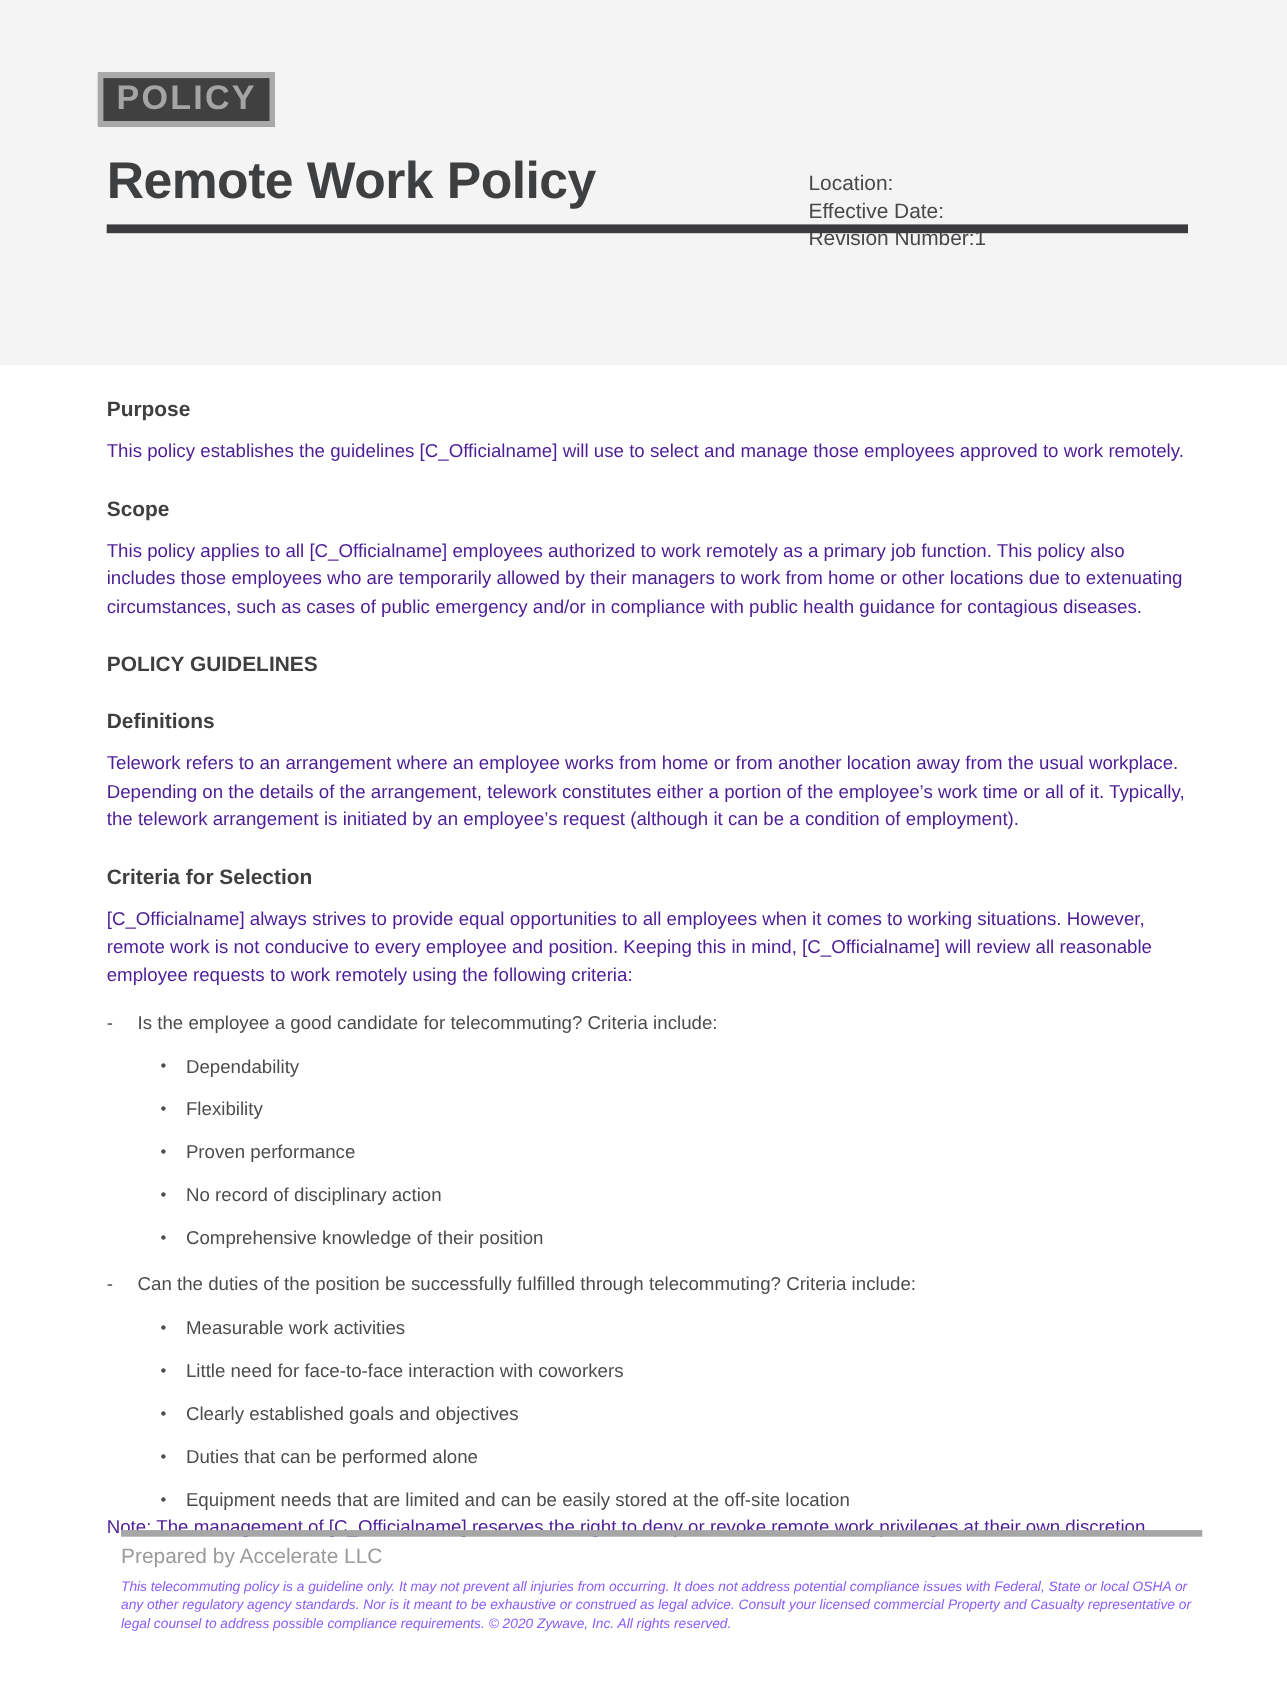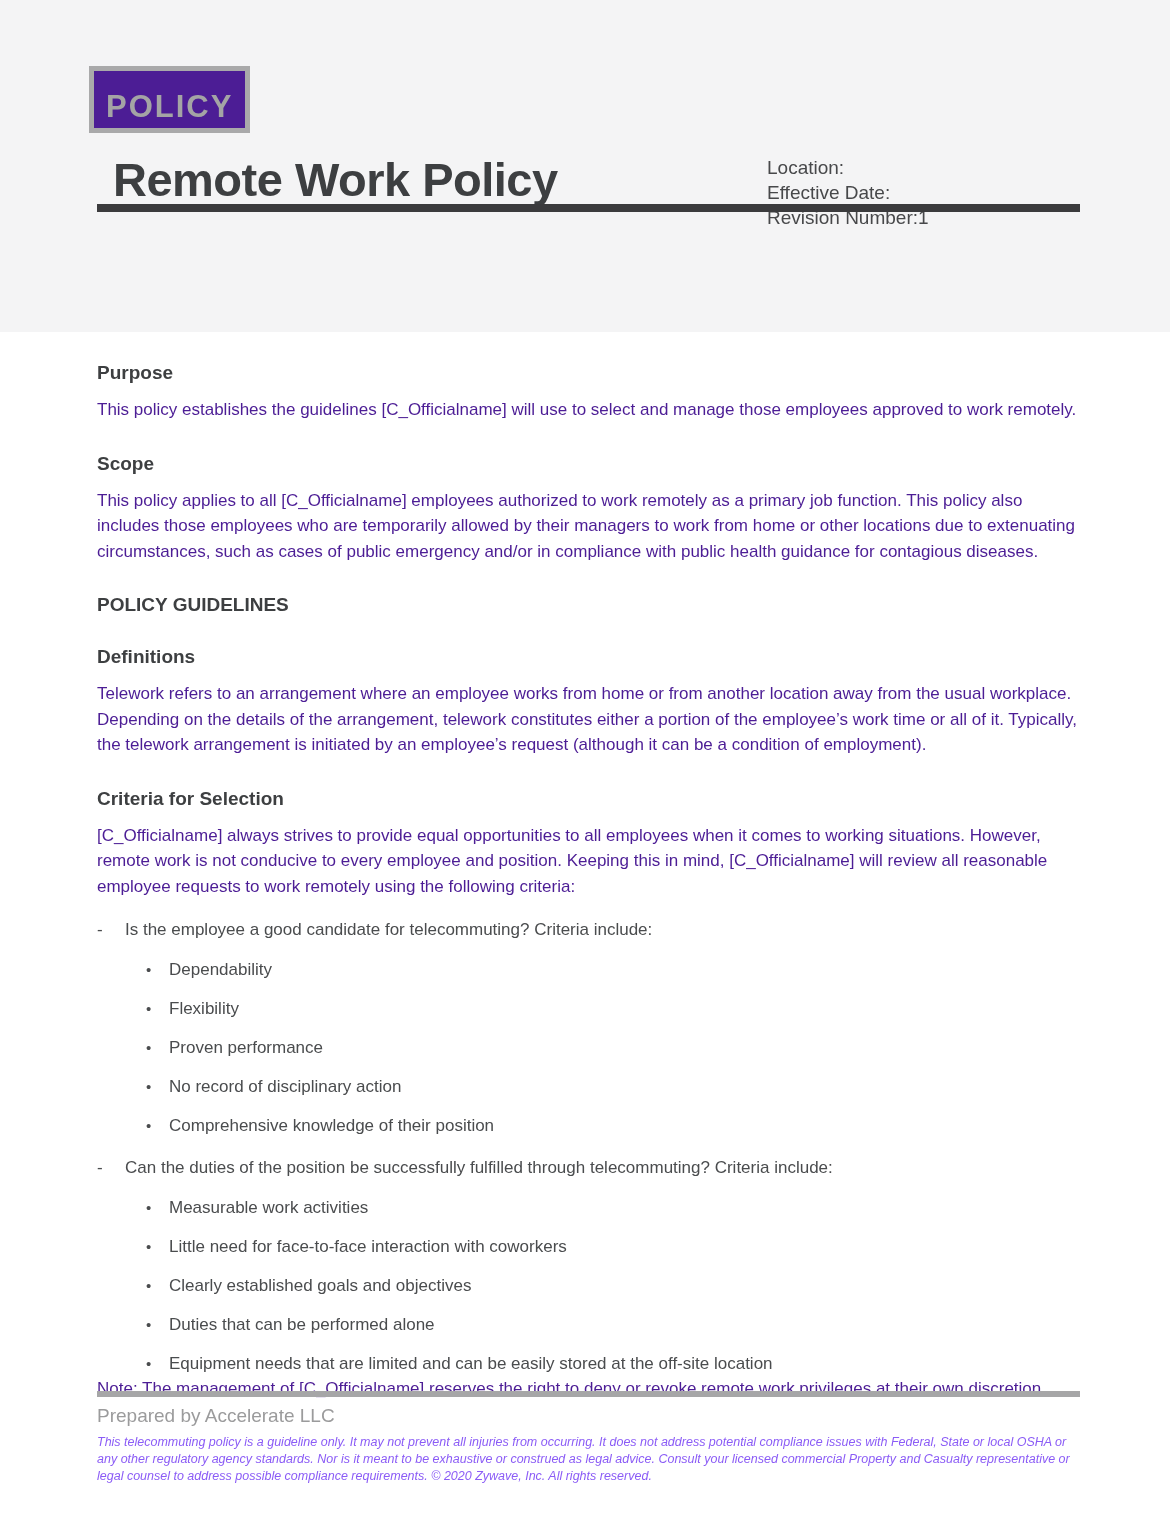--- a/index.html
+++ b/index.html
@@ -21,36 +21,36 @@
     top: 0; left: 0;
     width: 1170px;
     height: 332px;
     background: #f4f4f5;
   }
   .policy-badge {
     position: absolute;
     top: 66px; left: 89px;
     display: inline-block;
     border: 5px solid #a9a9aa;
-    background: #4c1d95;
+    background: #404040;
     color: #a4a4a5;
     font-size: 31px;
     font-weight: bold;
     letter-spacing: 2px;
-    padding: 18px 12px 3px 12px;
+    padding: 0 12px 3px 12px;
     line-height: 36px;
   }
   .title-row {
     position: absolute;
     top: 136px; left: 97px; right: 88px;
     display: flex;
     align-items: flex-start;
   }
   .doc-title {
-    margin: 16px;
+    margin: 0;
     font-size: 47px;
     font-weight: bold;
     color: #3d3f41;
     letter-spacing: -0.5px;
     line-height: 56px;
     flex: 0 0 638px;
   }
   .meta-block {
     padding-top: 4px;
     font-size: 19px;
@@ -101,21 +101,21 @@
     font-size: 17px;
     line-height: 23px;
     color: #4a4c4e;
   }
   .bullet-marker { flex: 0 0 23px; font-size: 15px; line-height: 23px; }
   .note-text { margin-top: 1px; }
 
   
   .footer {
     position: absolute;
-    top: 1391px; left: 97px;
+    top: 1391px; left: 110px;
     width: 983px;
   }
   .footer-bar {
     height: 6px;
     background: #a6a6a7;
   }
   .prepared-by {
     margin-top: 7px;
     font-size: 19px;
     color: #9b9b9c;

